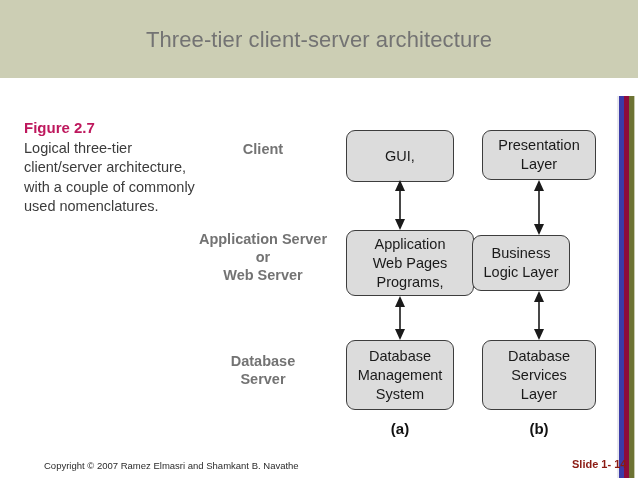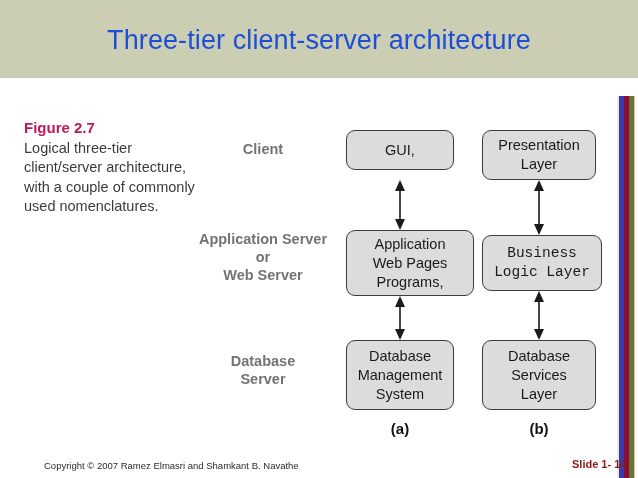--- a/index.html
+++ b/index.html
@@ -25,22 +25,22 @@
     background: #ccceb4;
   }
   #slide-title {
     position: absolute;
     left: 0; top: 0;
     width: 638px;
     height: 80px;
     display: flex;
     align-items: center;
     justify-content: center;
-    color: #1d4ed8;
-    font-size: 27px;
+    color: #737373;
+    font-size: 22px;
     font-weight: normal;
     letter-spacing: 0.1px;
     white-space: nowrap;
   }
 
   
   #right-stripe {
     position: absolute;
     top: 96px;
     left: 617px;
@@ -102,26 +102,26 @@
     align-items: center;
     justify-content: center;
     color: #1a1a1a;
     font-size: 14.5px;
     line-height: 19px;
     text-align: center;
   }
   .diagram-box .bx-line { display: block; white-space: nowrap; }
 
   
-  #box-a-gui  { left: 346px; top: 130px; width: 108px; height: 40px; text-align: right; }
+  #box-a-gui  { left: 346px; top: 130px; width: 108px; height: 52px; text-align: right; }
   #box-a-app  { left: 346px; top: 230px; width: 128px; height: 66px; }
   #box-a-dbms { left: 346px; top: 340px; width: 108px; height: 70px; }
   
   #box-b-pres { left: 482px; top: 130px; width: 114px; height: 50px; }
-  #box-b-logic{ left: 482px; top: 235px; width: 120px; height: 56px; font-family: Liberation Mono, monospace; }
+  #box-b-logic{ left: 472px; top: 235px; width: 98px; height: 56px; }
   #box-b-dbsvc{ left: 482px; top: 340px; width: 114px; height: 70px; }
 
   
   .arrow-connector {
     position: absolute;
     width: 14px;
   }
   .arrow-connector svg { display: block; }
 
   #arrow-a-1 { left: 393px; top: 180px; height: 50px; }

